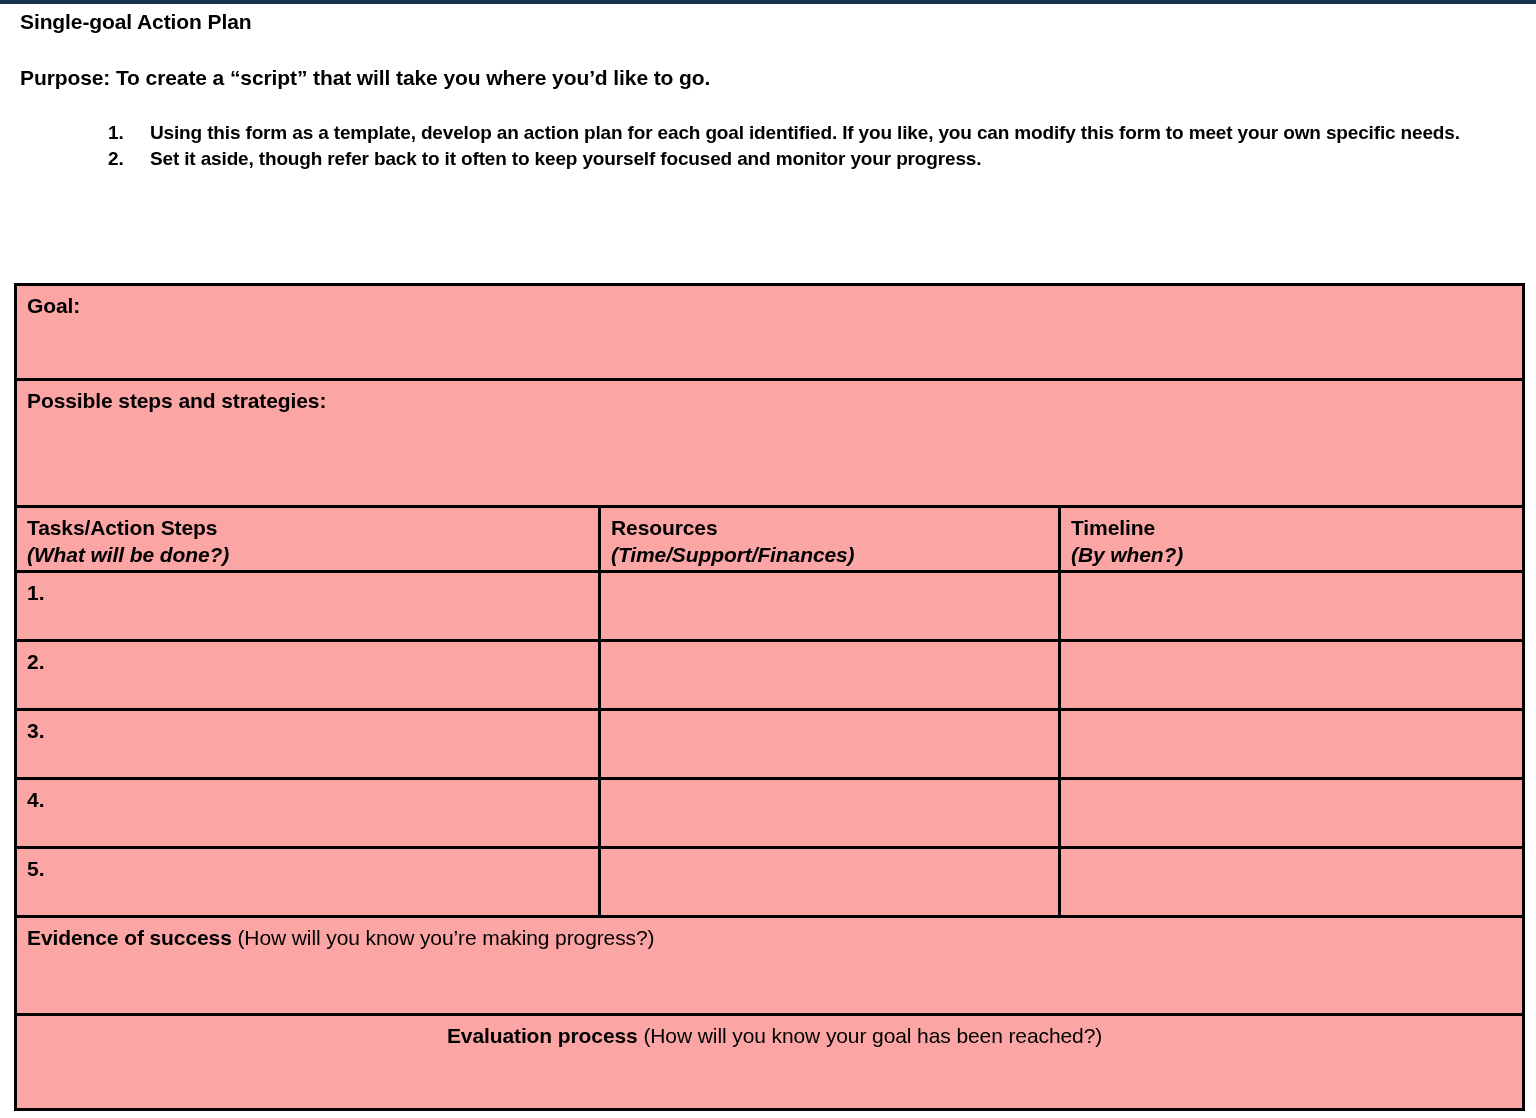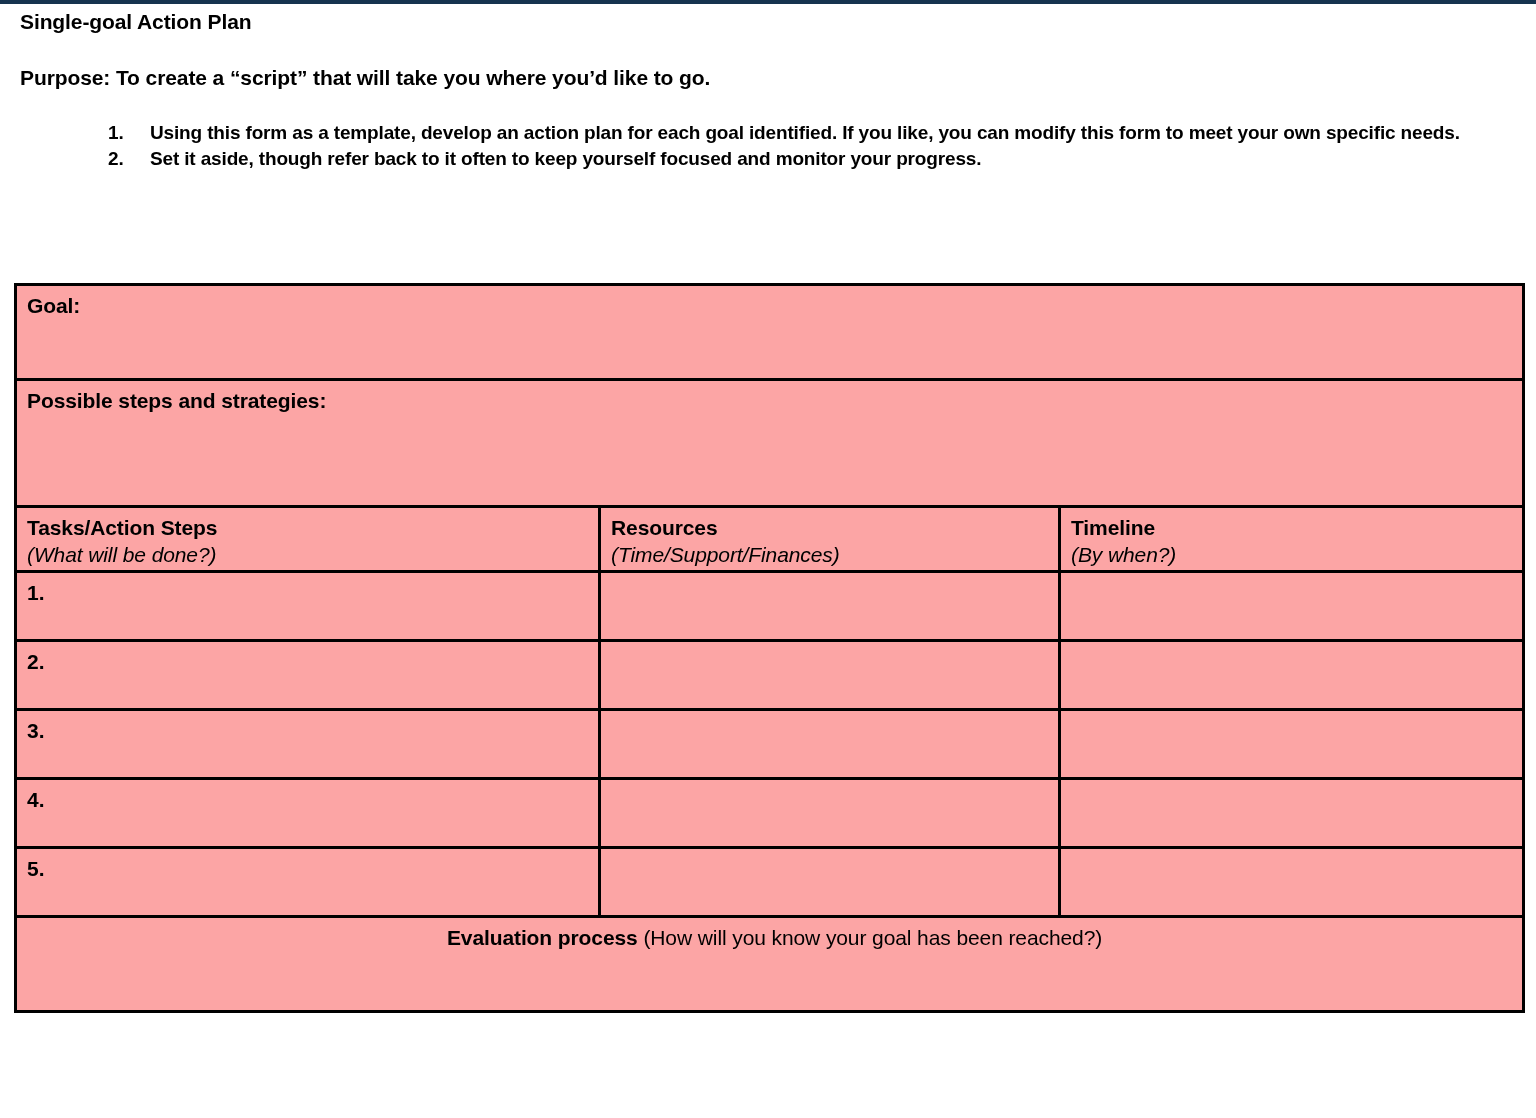--- a/index.html
+++ b/index.html
@@ -113,21 +113,21 @@
   }
 
   .label-bold {
     font-size: 21px;
     font-weight: bold;
     line-height: 26px;
     letter-spacing: -0.1px;
   }
   .label-bold-italic {
     font-size: 21px;
-    font-weight: normal;
+    font-weight: bold;
     font-style: italic;
     line-height: 28px;
     letter-spacing: -0.1px;
   }
   .label-regular {
     font-weight: normal;
   }
 
   .row-goal td        { height: 92px; }
   .row-steps td       { height: 124px; }
@@ -302,20 +302,28 @@
             <span class="num-label"></span>
           </div>
         </td>
         <td>
           <div class="cell-pad">
             <span class="num-label"></span>
           </div>
         </td>
       </tr>
 
+      <tr class="row-evidence">
+        <td colspan="3">
+          <div class="cell-pad">
+            <span class="label-bold">Evidence of success</span><span class="label-bold label-regular"> (How will you know you’re making progress?)</span>
+            <span class="label-bold"></span>
+          </div>
+        </td>
+      </tr>
 
       <tr class="row-evaluation">
         <td colspan="3">
           <div class="cell-pad">
             <span class="label-bold">Evaluation process</span><span class="label-bold label-regular"> (How will you know your goal has been reached?)</span>
             <span class="label-bold"></span>
           </div>
         </td>
       </tr>
 

